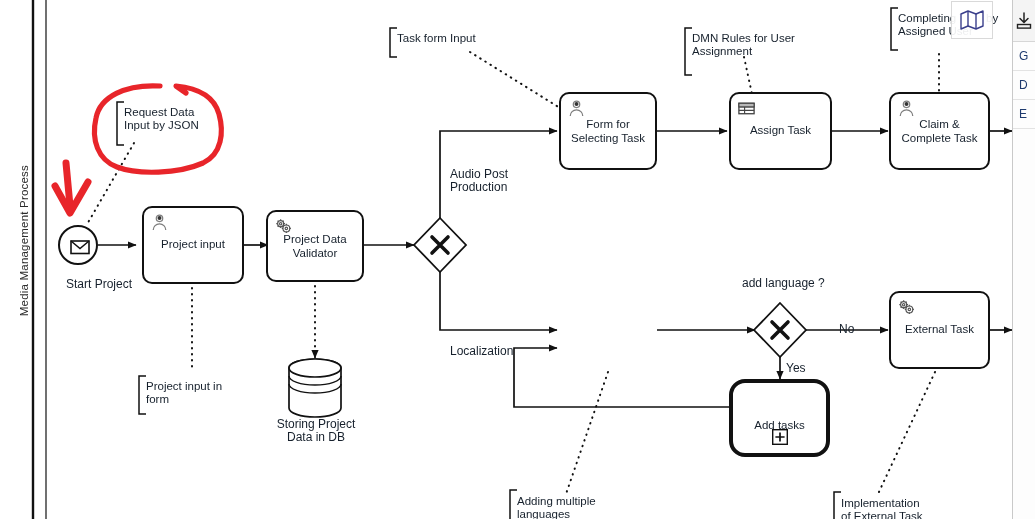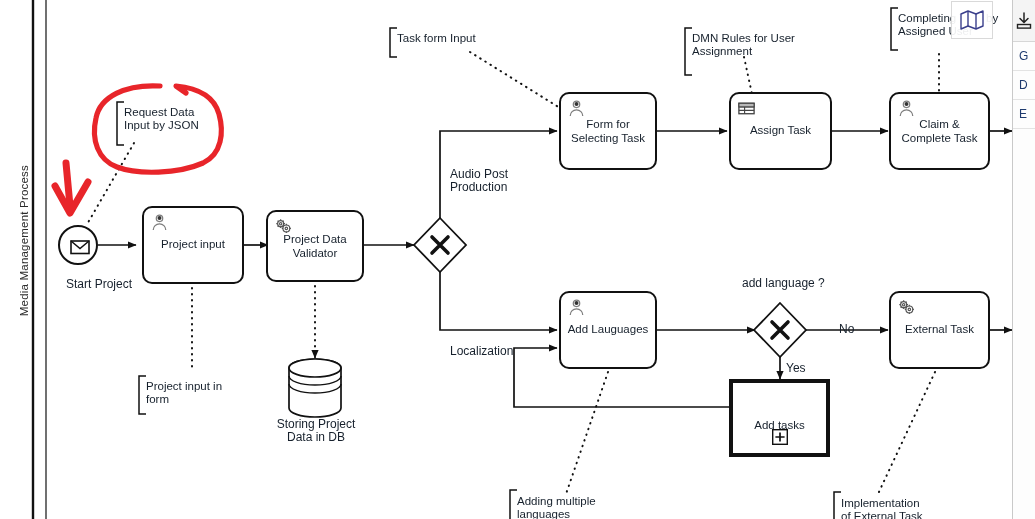--- a/index.html
+++ b/index.html
@@ -6,21 +6,21 @@
   body{width:1035px;height:519px;overflow:hidden;
        font-family:"Liberation Sans",sans-serif;color:#16202c;}
   #canvas{position:relative;width:1035px;height:519px;background:#fff;overflow:hidden;}
   svg.layer{position:absolute;left:0;top:0;width:1035px;height:519px;}
   .lbl{position:absolute;font-size:12px;line-height:13px;color:#16202c;white-space:pre;}
   .lbl.c{text-align:center;}
   .note{position:absolute;font-size:11.5px;line-height:13px;color:#16202c;white-space:pre;}
   .task{position:absolute;box-sizing:border-box;background:#fff;border:2px solid #111;border-radius:10px;}
   .task .tlabel{position:absolute;left:0;right:0;top:50%;transform:translateY(-50%);
       text-align:center;font-size:11.5px;line-height:13.5px;color:#16202c;}
-  .sub{border-width:4px;border-radius:0;}
+  .sub{border-width:4px;border-radius:16px;}
   .ticon{position:absolute;left:6px;top:5px;width:19px;height:19px;}
   .ev{position:absolute;box-sizing:border-box;border:2.2px solid #111;border-radius:50%;background:#fff;}
   .poolname{position:absolute;writing-mode:vertical-rl;transform:rotate(180deg);
       font-size:11.5px;letter-spacing:.2px;color:#2b2b2b;white-space:nowrap;}
   .panel{position:absolute;box-sizing:border-box;background:#fdfdfd;border-left:1px solid #c9c9c9;}
   .panel .row{box-sizing:border-box;height:29px;border-bottom:1px solid #e3e3e3;
       display:flex;align-items:center;padding-left:6px;font-size:12px;color:#1e3a6e;overflow:hidden;white-space:nowrap;}
   .panel .tool{box-sizing:border-box;height:42px;border-bottom:1px solid #d6d6d6;background:#f4f4f4;
       display:flex;align-items:center;justify-content:center;}
   .mini{position:absolute;box-sizing:border-box;background:rgba(255,255,255,.92);
@@ -161,28 +161,20 @@
   <div class="task" style="left:889px;top:92px;width:101px;height:78px;">
     <svg class="ticon" viewBox="0 0 20 20">
       <circle cx="10" cy="5.6" r="3.4" fill="#fff" stroke="#7d7d7d" stroke-width="1.3"></circle>
       <path d="M3.4,18 a6.6,6.6 0 0,1 13.2,0" fill="#fff" stroke="#7d7d7d" stroke-width="1.3"></path>
       <circle cx="10" cy="5.2" r="2.1" fill="#333"></circle>
     </svg>
     <div class="tlabel" style="white-space:pre-line">Claim &amp;
 Complete Task</div>
   </div>
 
-  <div class="task" style="left:559px;top:291px;width:98px;height:78px;">
-    <svg class="ticon" viewBox="0 0 20 20">
-      <circle cx="10" cy="5.6" r="3.4" fill="#fff" stroke="#7d7d7d" stroke-width="1.3"></circle>
-      <path d="M3.4,18 a6.6,6.6 0 0,1 13.2,0" fill="#fff" stroke="#7d7d7d" stroke-width="1.3"></path>
-      <circle cx="10" cy="5.2" r="2.1" fill="#333"></circle>
-    </svg>
-    <div class="tlabel">Add Lauguages</div>
-  </div>
 
   <div class="task sub" style="left:729px;top:379px;width:101px;height:78px;">
     <div class="tlabel" style="top:36px;transform:none;">Add tasks</div>
     <svg style="position:absolute;left:50%;bottom:8px;transform:translateX(-50%);width:16px;height:16px;" viewBox="0 0 16 16">
       <rect x="0.7" y="0.7" width="14.6" height="14.6" fill="#fff" stroke="#111" stroke-width="1.4"></rect>
       <path d="M8,3.4 v9.2 M3.4,8 h9.2" stroke="#111" stroke-width="1.7"></path>
     </svg>
   </div>
 
   <div class="task" style="left:889px;top:291px;width:101px;height:78px;">

